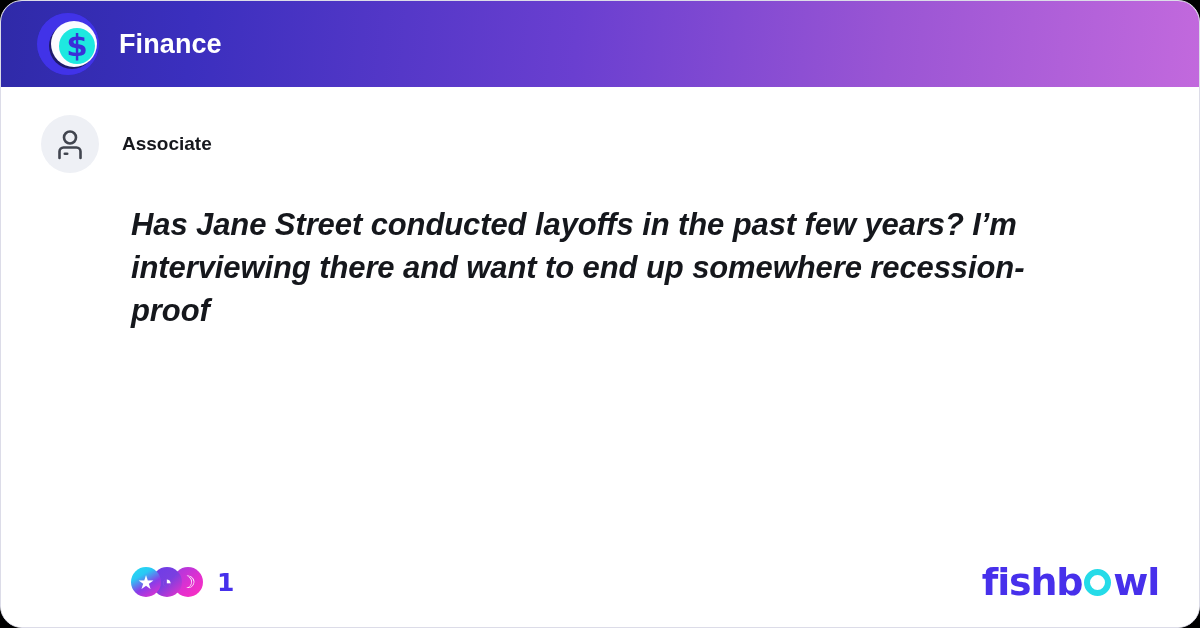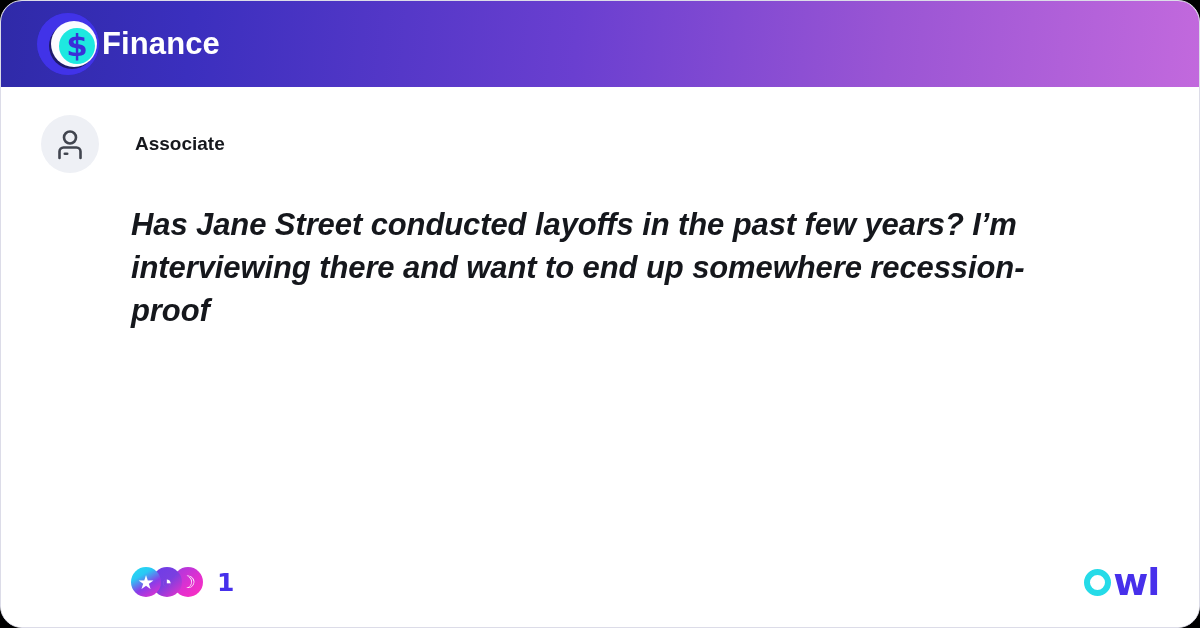--- a/index.html
+++ b/index.html
@@ -77,39 +77,39 @@
     width: 36px; height: 38px;
     color: #3a2fd8;
     font-family: "DejaVu Sans", sans-serif;
     font-weight: bold;
     font-size: 31px;
     line-height: 38px;
     text-align: center;
   }
 
   .header-title {
-    margin-left: 3px;
+    margin-left: 20px;
     color: #ffffff;
-    font-size: 31px;
+    font-size: 27px;
     font-weight: bold;
     letter-spacing: 0.1px;
   }
 
   
   .body {
     position: relative;
     height: 542px;
     background: #ffffff;
     padding: 28px 40px 0 40px;
   }
 
   .author-row {
     display: flex;
     align-items: center;
-    gap: 36px;
+    gap: 23px;
   }
 
   .avatar {
     width: 58px;
     height: 58px;
     border-radius: 50%;
     background: #eef0f5;
     position: relative;
     flex: 0 0 auto;
   }
@@ -249,19 +249,20 @@
             <span class="glyph">◔</span>
           </div>
           <div class="rx rx-3">
             <span class="glyph">☽</span>
           </div>
         </div>
         <div class="reaction-count">1</div>
       </div>
 
       <div class="fishbowl-logo">
+        <span>fishb</span>
         <span class="fb-o"></span>
         <span>wl</span>
       </div>
 
     </div>
   </div>
 </div>
 
 </body></html>

